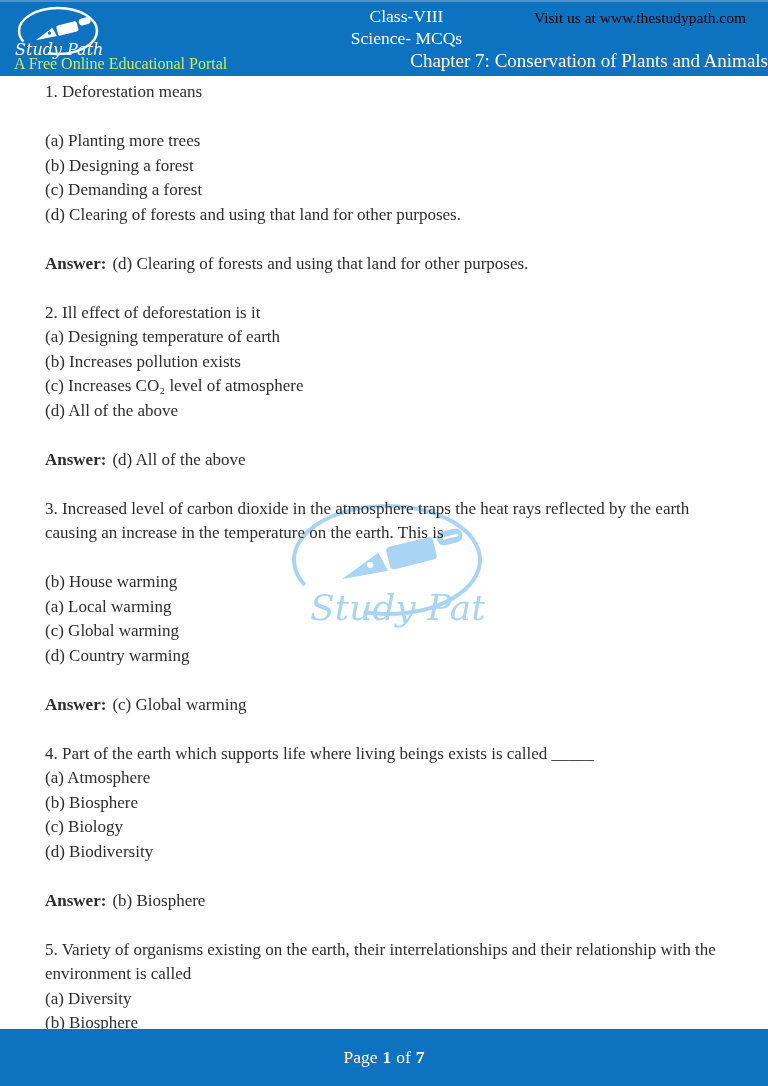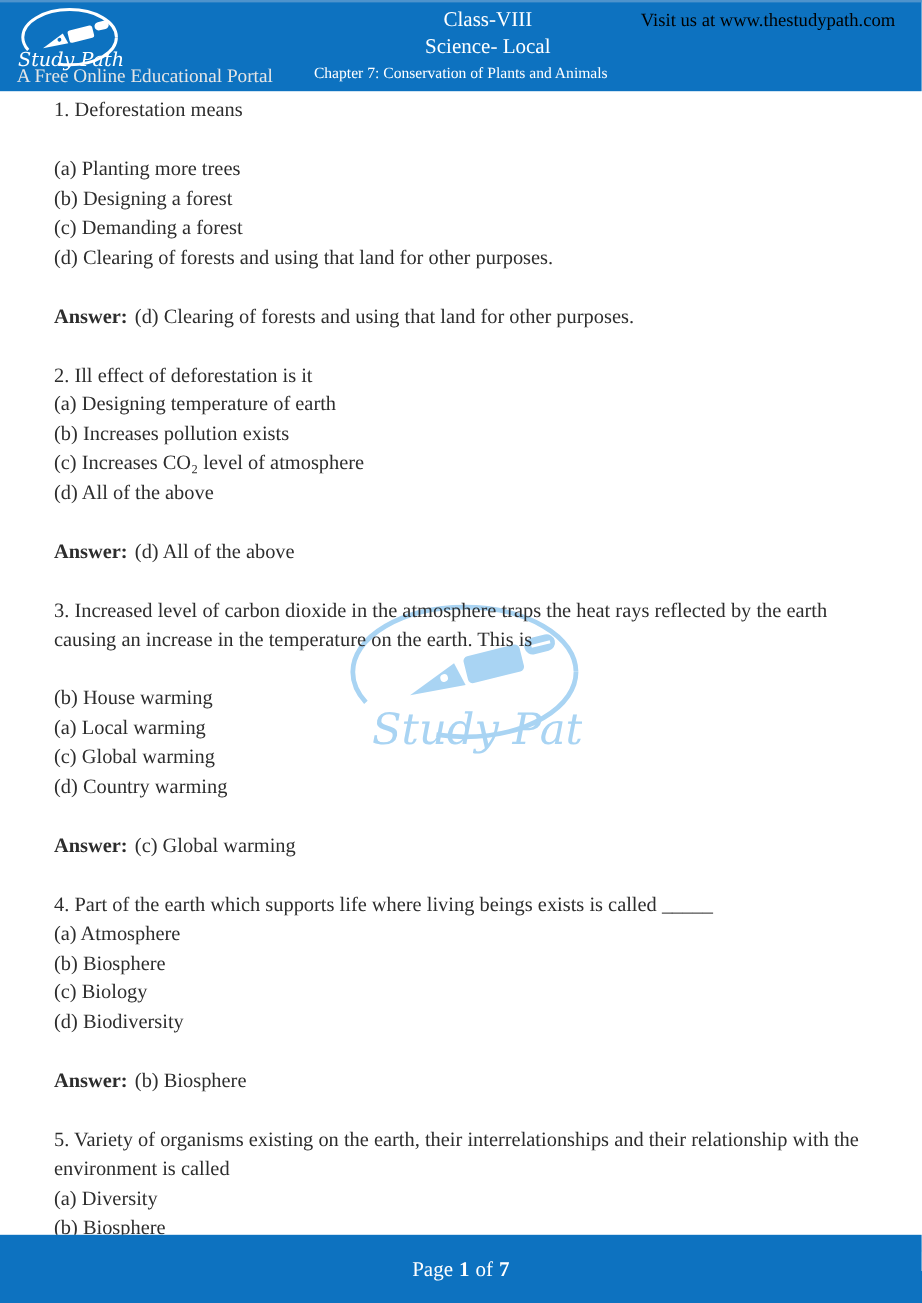--- a/index.html
+++ b/index.html
@@ -19,24 +19,24 @@
   .header{
     position:absolute;top:0;left:0;right:0;height:76px;
     background:var(--header-blue);
     border-top:2px solid #4e93cc;
   }
   .header-center{
     position:absolute;left:0;right:0;top:3px;text-align:center;
     color:#fff;
   }
   .header-center .line1,.header-center .line2{font-size:17.5px;line-height:22px;padding-left:45px;}
-  .header-center .line3{font-size:13px;line-height:23px;}
+  .header-center .line3{font-size:19px;line-height:23px;text-align:right;}
   .logo{position:absolute;left:8px;top:2px;width:100px;height:58px;}
   .logo-tagline{
-    position:absolute;left:14px;top:53px;color:#e5e5e5;font-size:16px;white-space:nowrap;
+    position:absolute;left:14px;top:53px;color:#bef264;font-size:16px;white-space:nowrap;
   }
   .visit{
     position:absolute;right:22px;top:7px;color:#000000;font-size:15.5px;white-space:nowrap;
   }
 
   
   .watermark{position:absolute;left:290px;top:500px;width:195px;height:136px;z-index:0;}
   .wm-stroke{stroke:var(--watermark-blue);fill:none;}
   .wm-shape{fill:var(--watermark-blue);}
   .wm-text{fill:var(--watermark-blue);font-family:"DejaVu Serif", serif;font-style:italic;}
@@ -77,21 +77,21 @@
       <circle cx="41" cy="27" r="1.6" fill="#0d72c0"></circle>
       <rect x="49" y="21.5" width="21" height="10.5" rx="2" fill="#ffffff"></rect>
       <rect x="72" y="20.5" width="12" height="7" rx="3.5" fill="#ffffff"></rect>
     </g>
     <text x="7" y="51" font-size="16" font-style="italic" fill="#ffffff" font-family="DejaVu Serif, serif">Study Path</text>
   </svg>
   <div class="logo-tagline">A Free Online Educational Portal</div>
 
   <div class="header-center">
     <div class="line1">Class-VIII</div>
-    <div class="line2">Science- Local</div>
+    <div class="line2">Science- MCQs</div>
     <div class="line3">Chapter 7: Conservation of Plants and Animals</div>
   </div>
 
   <div class="visit">Visit us at www.thestudypath.com</div>
 </div>
 
 <svg class="watermark" viewBox="0 0 195 136" aria-hidden="true">
   <ellipse class="wm-stroke" cx="97" cy="60" rx="93" ry="54" stroke-width="4" pathLength="100" stroke-dasharray="30 14 56"></ellipse>
   <g transform="rotate(-14 100 58)">
     <polygon class="wm-shape" points="48,67 90,50 95,70"></polygon>

